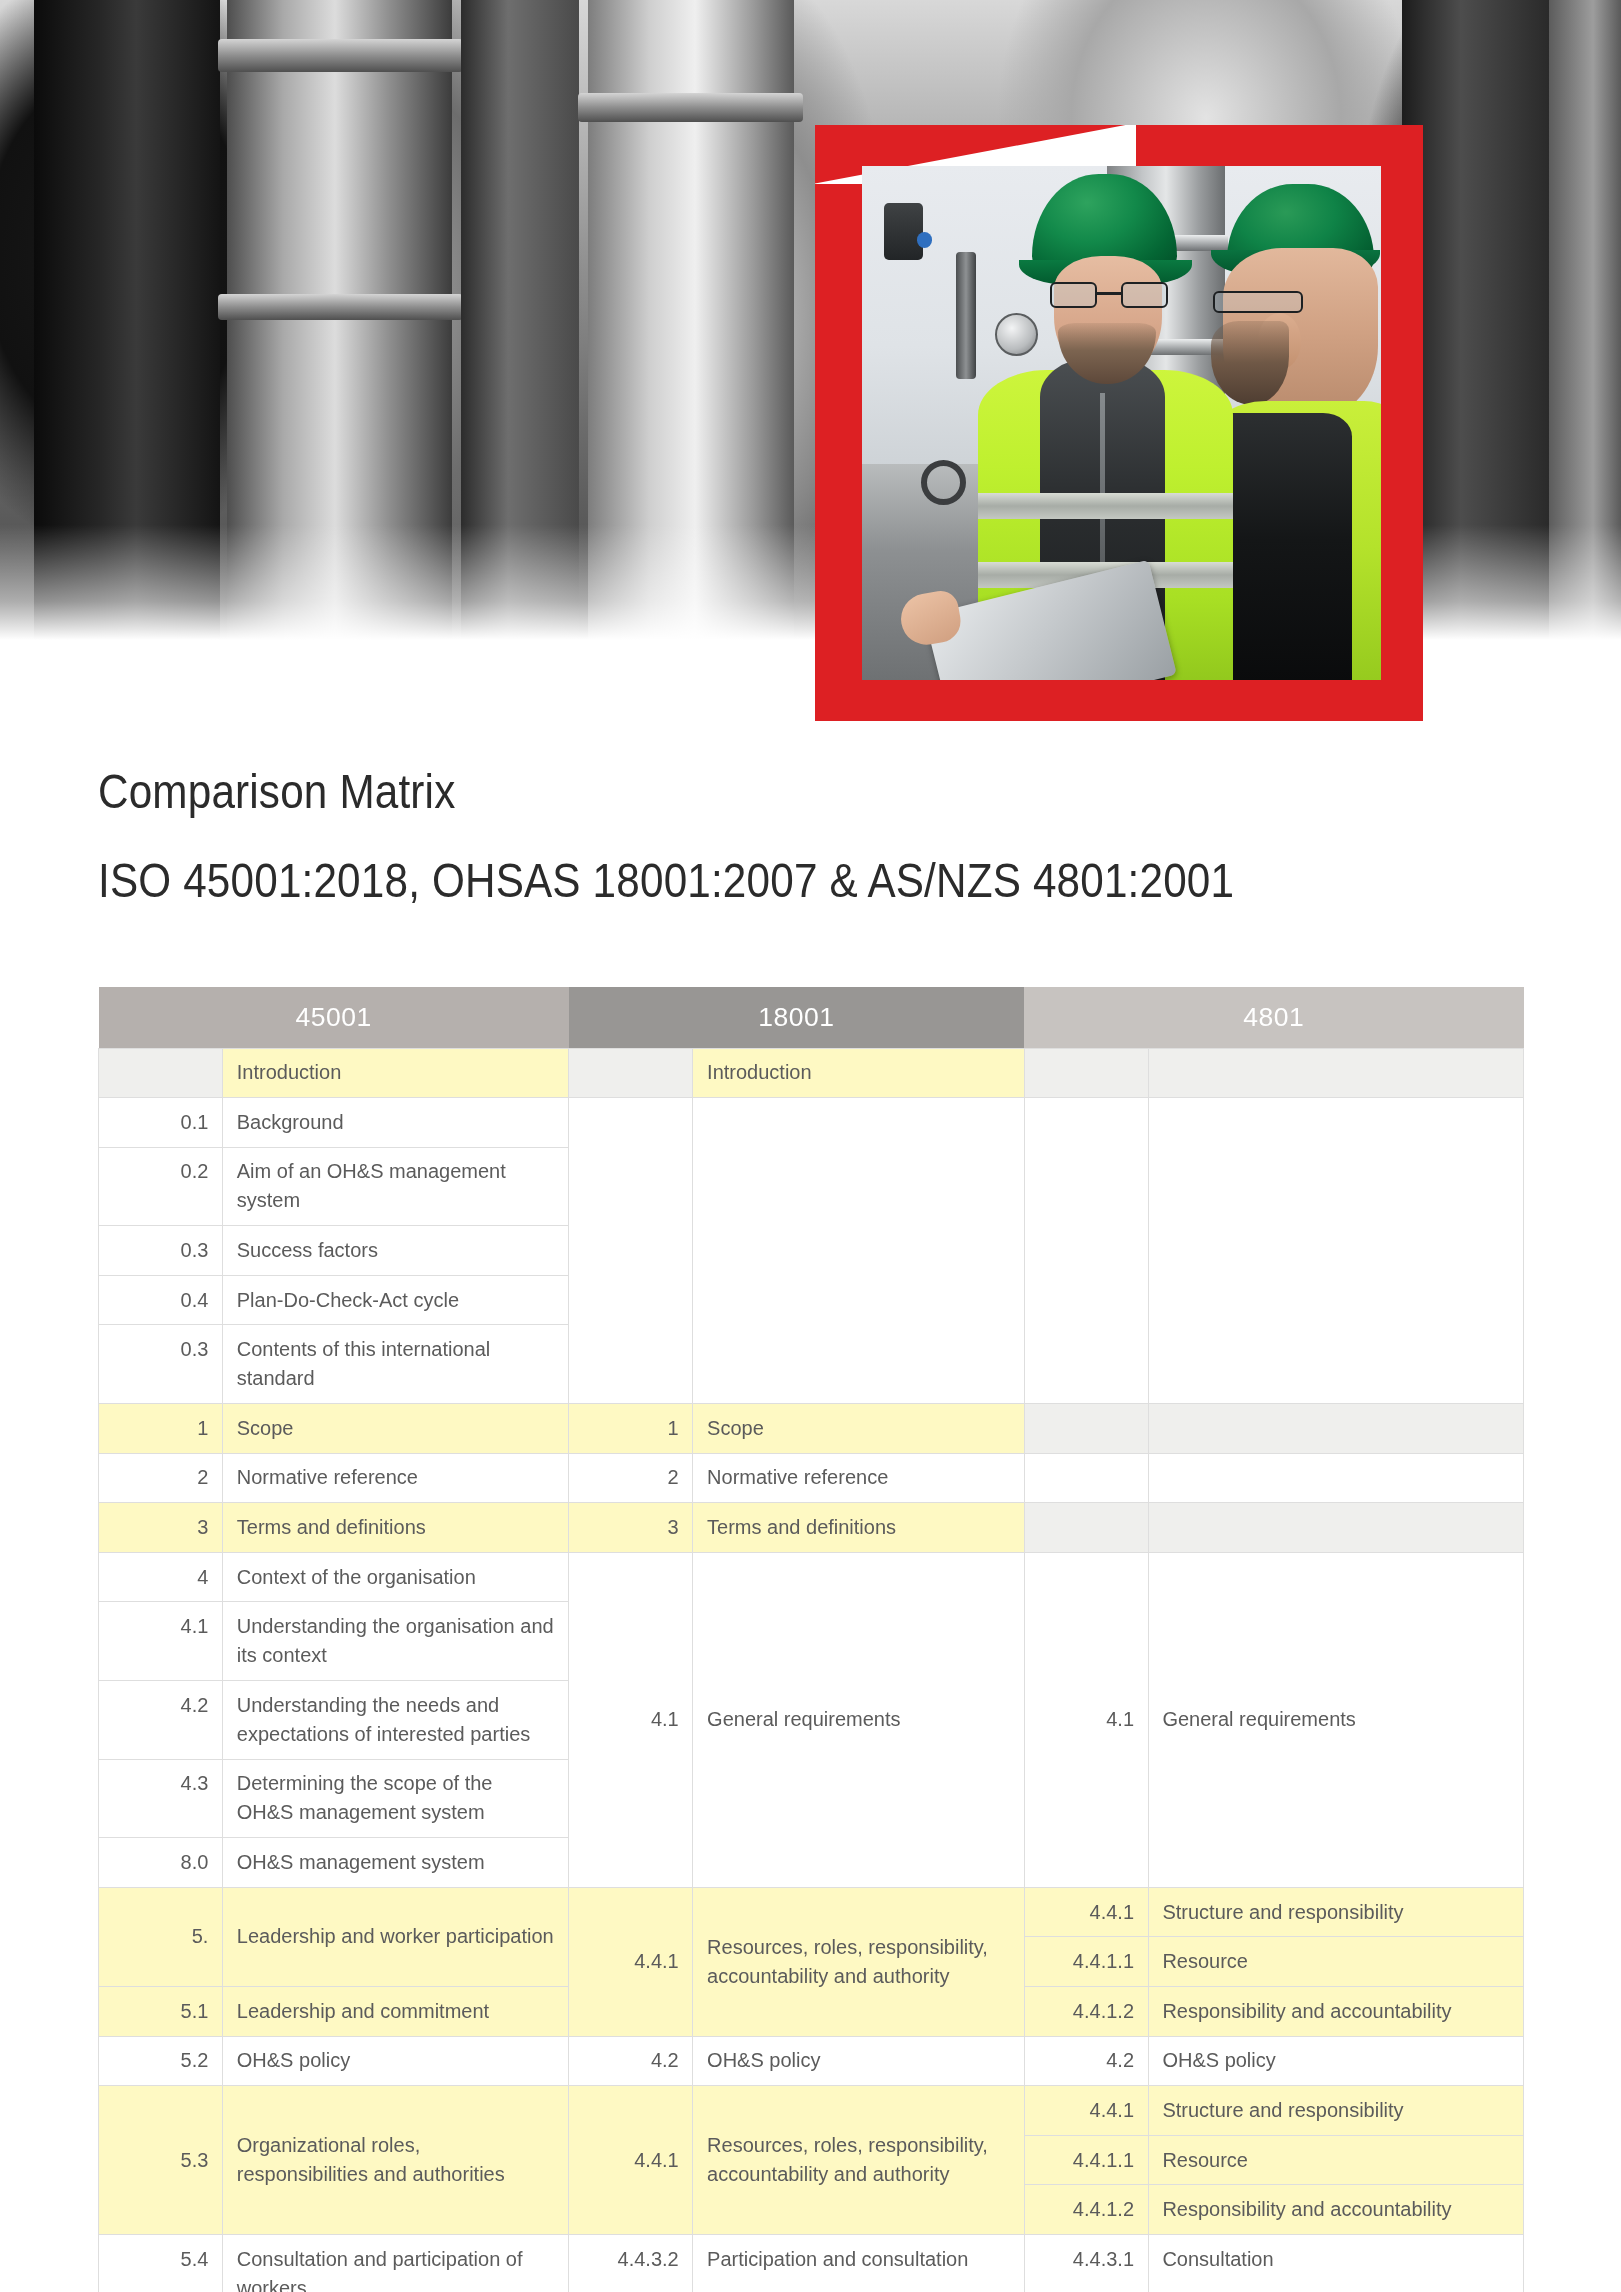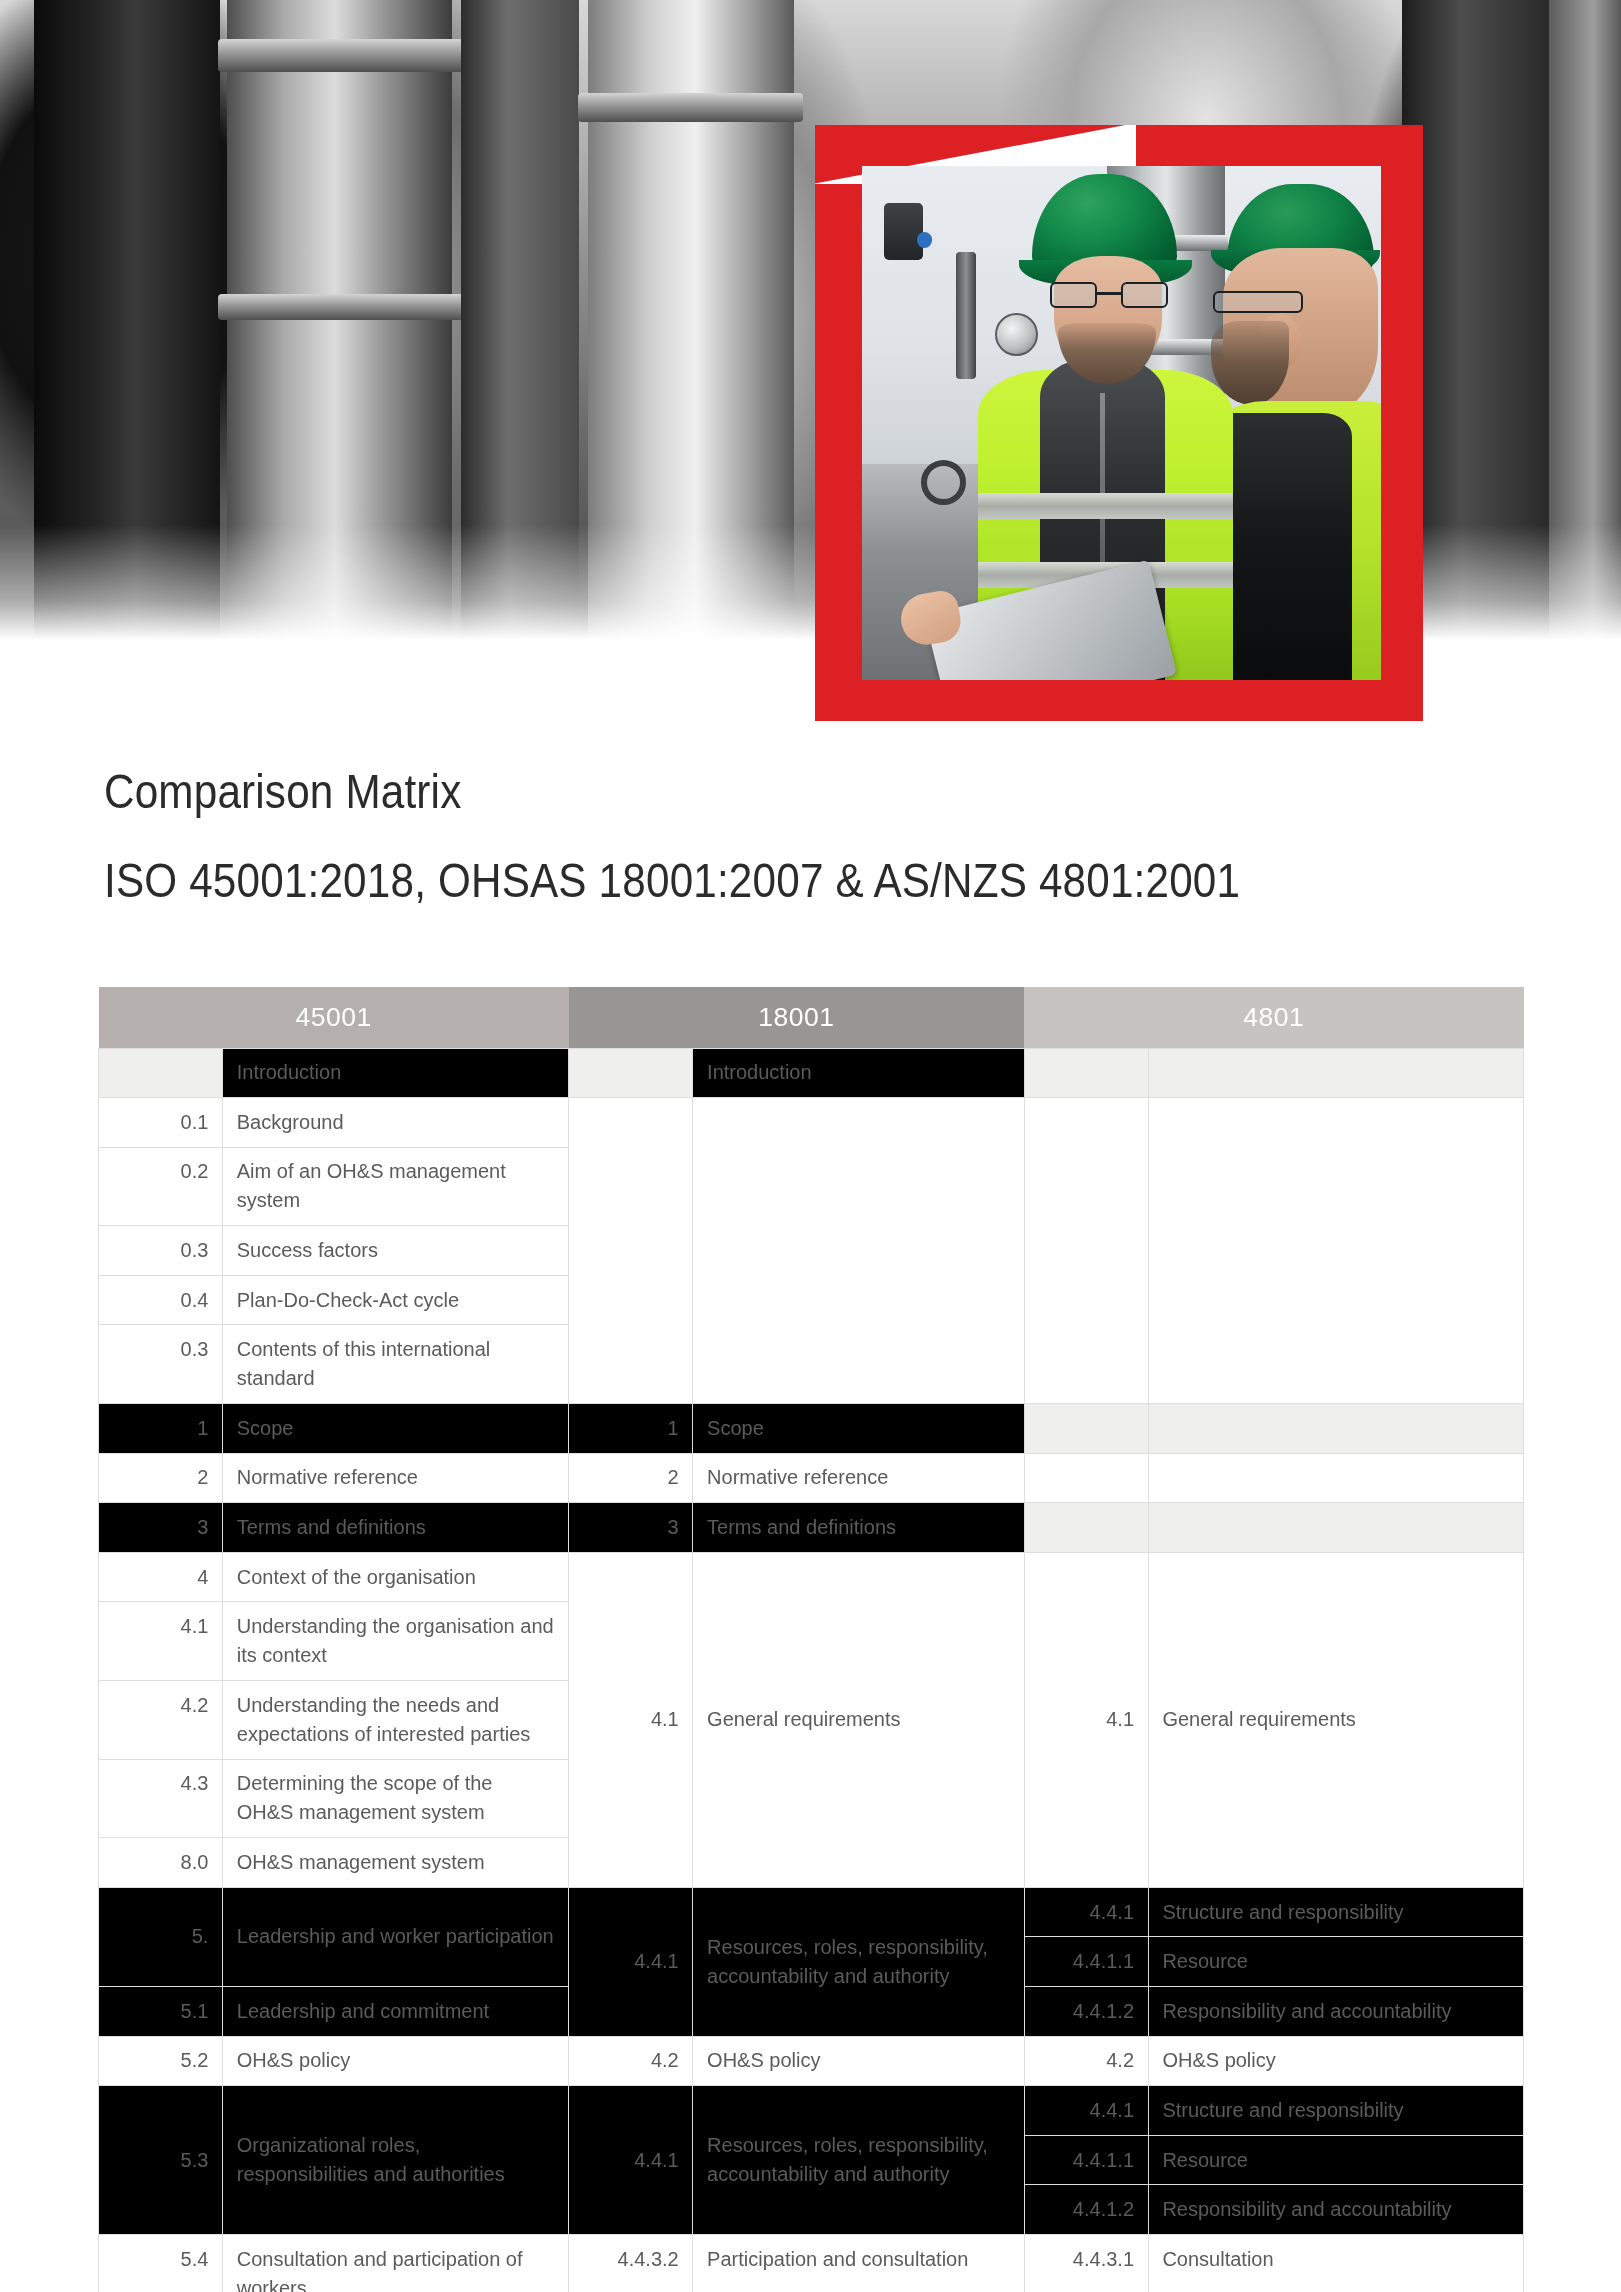--- a/index.html
+++ b/index.html
@@ -159,21 +159,21 @@
     background: linear-gradient(180deg,rgba(110,88,70,0.25),#6f5846 50%,#4e3d31 100%);
     border-radius: 29px 9.8px 39px 43px / 25.5px 9.8px 51px 51px;}
   .w2-vest { position:absolute; left:345px; top:235px; width:196px; height:294px;
     background: linear-gradient(180deg,#c9ef3a 0%,#b4e22b 50%,#93c81d 100%);
     border-radius: 59px 39px 0 0 / 43px 29px 0 0;}
   .w2-coat { position:absolute; left:294px; top:247px; width:196px; height:282px;
     background: linear-gradient(180deg,#2c2f31 0%,#141617 45%,#090a0b 100%);
     border-radius: 69px 29px 0 0 / 55px 23.5px 0 0;}
 
   
-  .titles { position: absolute; left: 104px; top: 760px; width: 1451px; }
+  .titles { position: absolute; left: 98px; top: 760px; width: 1451px; }
   .title-main, .title-sub {
     font-family: "Liberation Sans", sans-serif;
     font-weight: 400;
     color: #2b2b2b;
     letter-spacing: 0.2px;
     transform: scaleX(0.88);
     transform-origin: left center;
     white-space: nowrap;
   }
   .title-main { font-size: 48px; line-height: 63px; }
@@ -209,21 +209,21 @@
   .matrix th.h4801  { background: #c7c3c0; }
 
   .matrix td {
     border: 1px solid #dedede;
     padding: 9.8px 13.7px;
     vertical-align: top;
     line-height: 29px;
     background: #ffffff;
   }
   .matrix td.mid { vertical-align: middle; }
-  .matrix tr.shade td { background: #000000; }
+  .matrix tr.shade td { background: #fef9c3; }
   .matrix td.blank { background: #ffffff; }
   .matrix tr.shade td.blank { background: #efefed; }
   .matrix td.num { color: #5b5b5b; text-align: right; }
 </style>
 </head>
 <body>
 
 <div class="page">
 
   <div class="hero">

